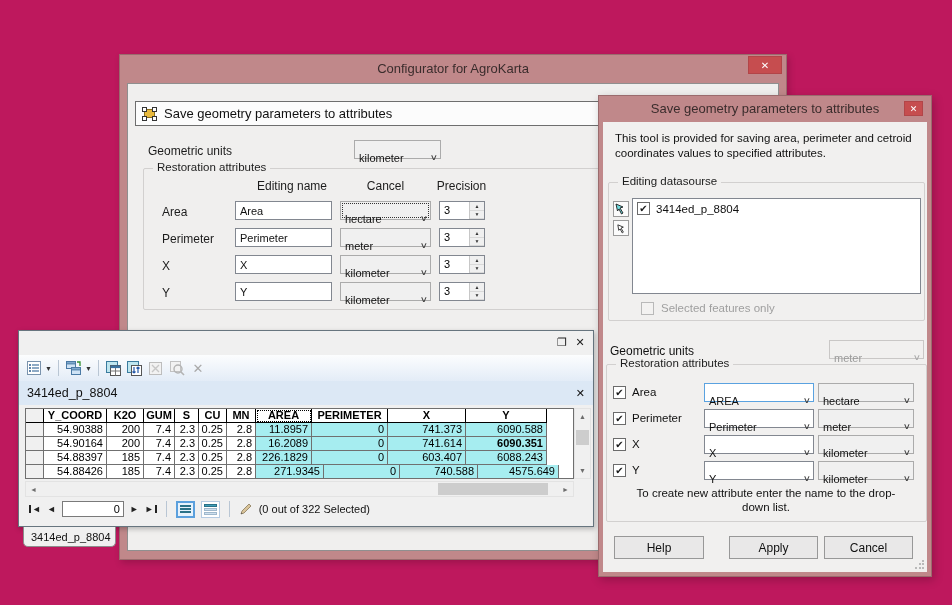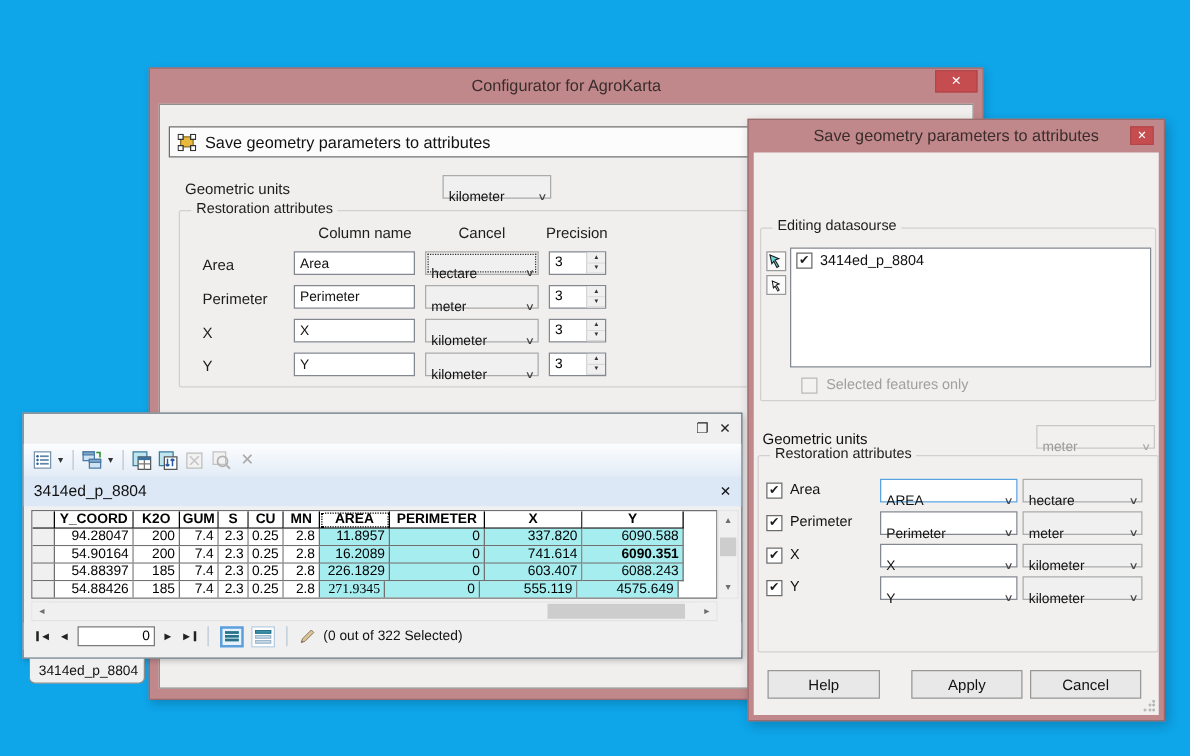--- a/index.html
+++ b/index.html
@@ -1,17 +1,17 @@
 <!DOCTYPE html>
 <html><head>
 <meta charset="utf-8">
 <style>
   html,body { margin:0; padding:0; background:#fff; }
   * { box-sizing:border-box; font-family:"Liberation Sans","DejaVu Sans",sans-serif; }
-  #stage { position:relative; width:952px; height:605px; background:#0ea5e9; overflow:hidden; }
+  #stage { position:relative; width:952px; height:605px; background:#be185d; overflow:hidden; }
 
   
   .rose-win { position:absolute; background:#c0888a; border:1px solid #9a6b6d; }
   .rose-title { position:relative; width:100%; text-align:center; color:#3a2c2c; }
   .red-close { position:absolute; background:#c64d4f; border:1px solid #b24548; color:#fff;
                display:flex; align-items:center; justify-content:center; cursor:default; }
 
   
   #configurator { left:119px; top:54px; width:668px; height:506px; z-index:10; box-shadow:2px 3px 7px rgba(0,0,0,.18); }
   #configurator .rose-title { height:28px; line-height:28px; font-size:13px; }
@@ -134,21 +134,21 @@
 
       <div class="form-label" style="left:20px; top:60px;">Geometric units</div>
       <div class="combo" style="left:226px; top:56px; width:87px;">
         <span class="cv">kilometer</span>
         <span class="ca">∨</span>
       </div>
 
       <div class="groupbox gb-cfg" style="left:15px; top:84px; width:459px; height:142px;">
         <span class="group-label">Restoration attributes</span>
 
-        <div class="form-label" style="left:98px; top:10px; width:100px; text-align:center;">Column name</div>
+        <div class="form-label" style="left:98px; top:10px; width:100px; text-align:center;">Editing name</div>
         <div class="form-label" style="left:196px; top:10px; width:91px; text-align:center;">Cancel</div>
         <div class="form-label" style="left:272px; top:10px; width:91px; text-align:center;">Precision</div>
 
         <div class="form-label" style="left:18px; top:36px;">Area</div>
         <div class="tbox" style="left:91px; top:32px; width:97px;">
             <span>Area</span>
           </div>
         <div class="combo kbfocus" style="left:196px; top:32px; width:91px;">
           <span class="cv">hectare</span>
           <span class="ca">∨</span>
@@ -295,29 +295,29 @@
           <div class="g-cell" style="width: 28px;">CU</div>
           <div class="g-cell" style="width: 29px;">MN</div>
           <div class="g-cell g-focusedcol" style="width: 56px;">AREA</div>
           <div class="g-cell" style="width: 76px;">PERIMETER</div>
           <div class="g-cell" style="width: 78px;">X</div>
           <div class="g-cell" style="width: 81px;">Y</div>
         </div>
       <div id="grid-body">
           <div class="g-row">
             <div class="g-cell g-rowhdr" style="width: 18px;"></div>
-            <div class="g-cell" style="width: 63px;">94.28047</div>
+            <div class="g-cell" style="width: 63px;">54.90388</div>
             <div class="g-cell" style="width: 37px;">200</div>
             <div class="g-cell" style="width: 31px;">7.4</div>
             <div class="g-cell" style="width: 24px;">2.3</div>
             <div class="g-cell" style="width: 28px;">0.25</div>
             <div class="g-cell" style="width: 29px;">2.8</div>
             <div class="g-cell g-sel" style="width: 56px;">11.8957</div>
             <div class="g-cell g-sel" style="width: 76px;">0</div>
-            <div class="g-cell g-sel" style="width: 78px;">337.820</div>
+            <div class="g-cell g-sel" style="width: 78px;">741.373</div>
             <div class="g-cell g-sel" style="width: 81px;">6090.588</div>
           </div>
           <div class="g-row">
             <div class="g-cell g-rowhdr" style="width: 18px;"></div>
             <div class="g-cell" style="width: 63px;">54.90164</div>
             <div class="g-cell" style="width: 37px;">200</div>
             <div class="g-cell" style="width: 31px;">7.4</div>
             <div class="g-cell" style="width: 24px;">2.3</div>
             <div class="g-cell" style="width: 28px;">0.25</div>
             <div class="g-cell" style="width: 29px;">2.8</div>
@@ -340,23 +340,23 @@
             <div class="g-cell g-sel" style="width: 81px;">6088.243</div>
           </div>
           <div class="g-row">
             <div class="g-cell g-rowhdr" style="width: 18px;"></div>
             <div class="g-cell" style="width: 63px;">54.88426</div>
             <div class="g-cell" style="width: 37px;">185</div>
             <div class="g-cell" style="width: 31px;">7.4</div>
             <div class="g-cell" style="width: 24px;">2.3</div>
             <div class="g-cell" style="width: 28px;">0.25</div>
             <div class="g-cell" style="width: 29px;">2.8</div>
-            <div class="g-cell g-sel" style="width: 52px; font-family: Liberation Serif, serif;">271.9345</div>
+            <div class="g-cell g-sel" style="width: 68px;">271.9345</div>
             <div class="g-cell g-sel" style="width: 76px;">0</div>
-            <div class="g-cell g-sel" style="width: 78px;">555.119</div>
+            <div class="g-cell g-sel" style="width: 78px;">740.588</div>
             <div class="g-cell g-sel" style="width: 81px;">4575.649</div>
           </div>
         </div>
     </div>
 
     <div class="sb-track" style="left:555px; top:77px; width:17px; height:71px;">
       <div class="sb-btn" style="left:0; top:0; width:15px; height:15px;">
           <span>▲</span>
         </div>
       <div class="sb-thumb" style="left:1px; top:21px; width:13px; height:15px;"></div>
@@ -414,20 +414,21 @@
       <span>3414ed_p_8804</span>
     </div>
   </div>
 
   <div id="dialog" class="rose-win">
     <div class="rose-title">Save geometry parameters to attributes</div>
     <div id="dialog-close" class="red-close">
       <span>✕</span>
     </div>
     <div id="dialog-body">
+      <div id="dlg-desc">This tool is provided for saving area, perimeter and cetroid coordinates values to specified attributes.</div>
 
       <div class="groupbox gb-dlg" style="left:5px; top:60px; width:317px; height:139px;">
         <span class="group-label">Editing datasourse</span>
       </div>
       <div class="small-src-btn" style="left:10px; top:79px;">
         <svg width="12" height="12" viewBox="0 0 12 12">
           <polygon points="1,1 8,4 5,5 8,10 6.5,11 4,6 2.5,8" fill="#6fd9dd" stroke="#1a1a1a" stroke-width="0.9"></polygon>
         </svg>
       </div>
       <div class="small-src-btn" style="left:10px; top:98px;">
@@ -501,20 +502,21 @@
       <div class="dlg-row-label" style="left:29px; top:342px;">Y</div>
       <div class="combo white" style="left:101px; top:339px; width:110px;">
         <span class="cv">Y</span>
         <span class="ca">∨</span>
       </div>
       <div class="combo" style="left:215px; top:339px; width:96px;">
         <span class="cv">kilometer</span>
         <span class="ca">∨</span>
       </div>
 
+      <div id="note-text">To create new attribute enter the name to the drop-down list.</div>
 
       <div class="btn" style="left:11px; top:414px; width:90px;">Help</div>
       <div class="btn" style="left:126px; top:414px; width:89px;">Apply</div>
       <div class="btn" style="left:221px; top:414px; width:89px;">Cancel</div>
       <div id="grip"></div>
     </div>
   </div>
 
 </div>
 

